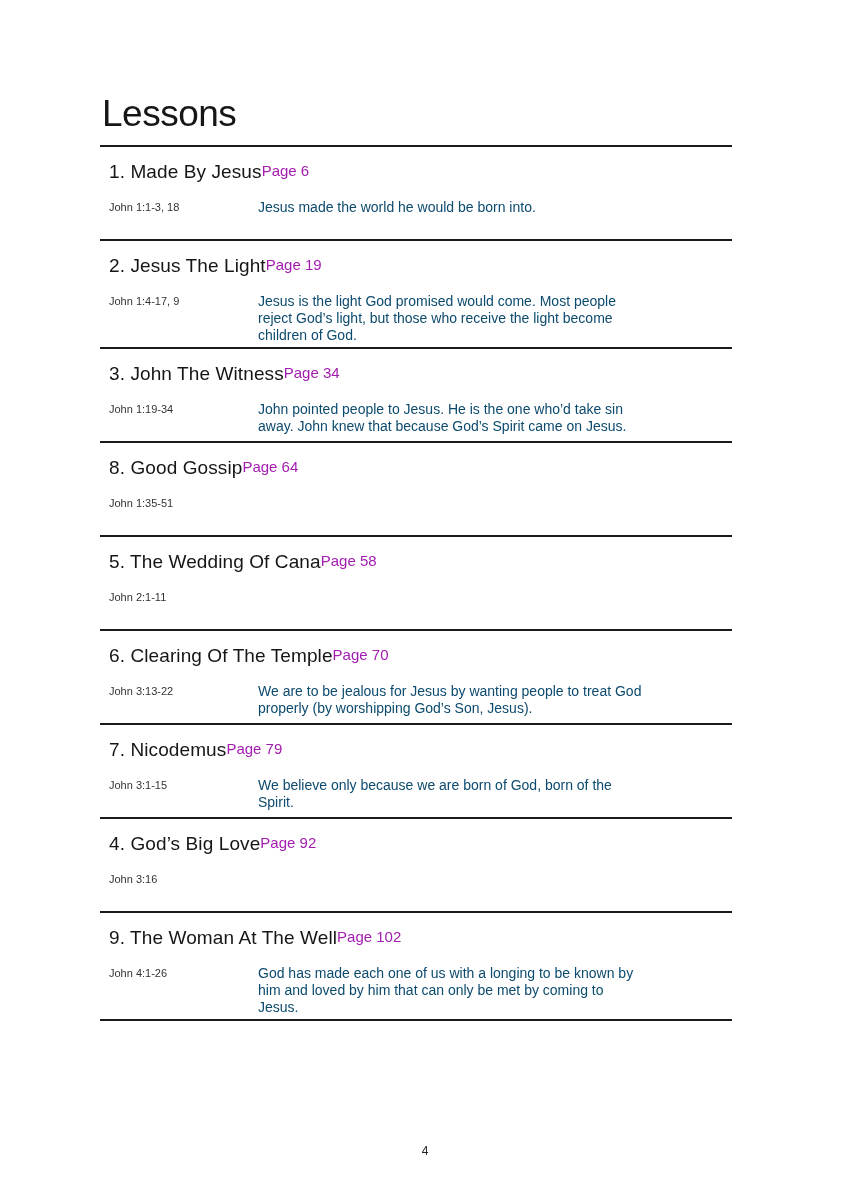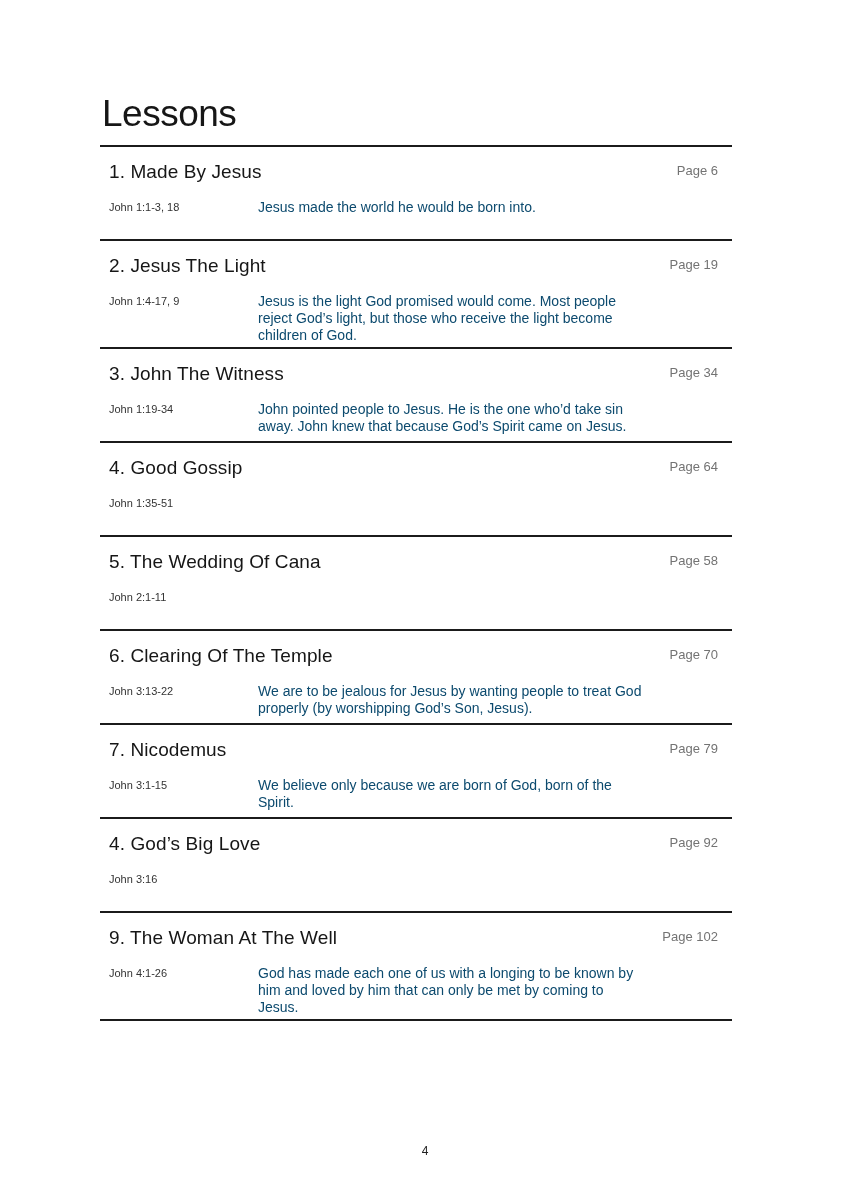--- a/index.html
+++ b/index.html
@@ -26,36 +26,36 @@
     color: #161616;
     line-height: 1.1;
   }
   .toc { border-top: 2px solid #1b1b1b; }
   .lesson {
     border-bottom: 2px solid #1b1b1b;
     padding: 12px 0 3px 0;
   }
   .lesson-header {
     display: flex;
-    justify-content: space-between;
+    justify-content: flex-start;
     align-items: flex-start;
     padding-left: 9px;
     margin-bottom: 14px;
   }
   .lesson-title {
     margin: 0;
     font-size: 19px;
     font-weight: 500;
     color: #161616;
     line-height: 26px;
     letter-spacing: 0.1px;
   }
   .lesson-page {
-    font-size: 13px;
-    color: #737373;
+    font-size: 15px;
+    color: #a21caf;
     line-height: 22px;
     padding-top: 1px;
     margin-right: 14px;
     white-space: nowrap;
   }
   .lesson-body {
     display: flex;
     align-items: flex-start;
     padding-left: 9px;
     min-height: 37px;
@@ -118,21 +118,21 @@
       <span class="lesson-page">Page 34</span>
     </div>
     <div class="lesson-body">
       <span class="lesson-ref">John 1:19-34</span>
       <span class="lesson-desc">John pointed people to Jesus. He is the one who’d take sin away. John knew that because God’s Spirit came on Jesus.</span>
     </div>
   </section>
 
   <section class="lesson">
     <div class="lesson-header">
-      <h2 class="lesson-title">4. Good Gossip</h2>
+      <h2 class="lesson-title">8. Good Gossip</h2>
       <span class="lesson-page">Page 64</span>
     </div>
     <div class="lesson-body">
       <span class="lesson-ref">John 1:35-51</span>
     </div>
   </section>
 
   <section class="lesson">
     <div class="lesson-header">
       <h2 class="lesson-title">5. The Wedding Of Cana</h2>

